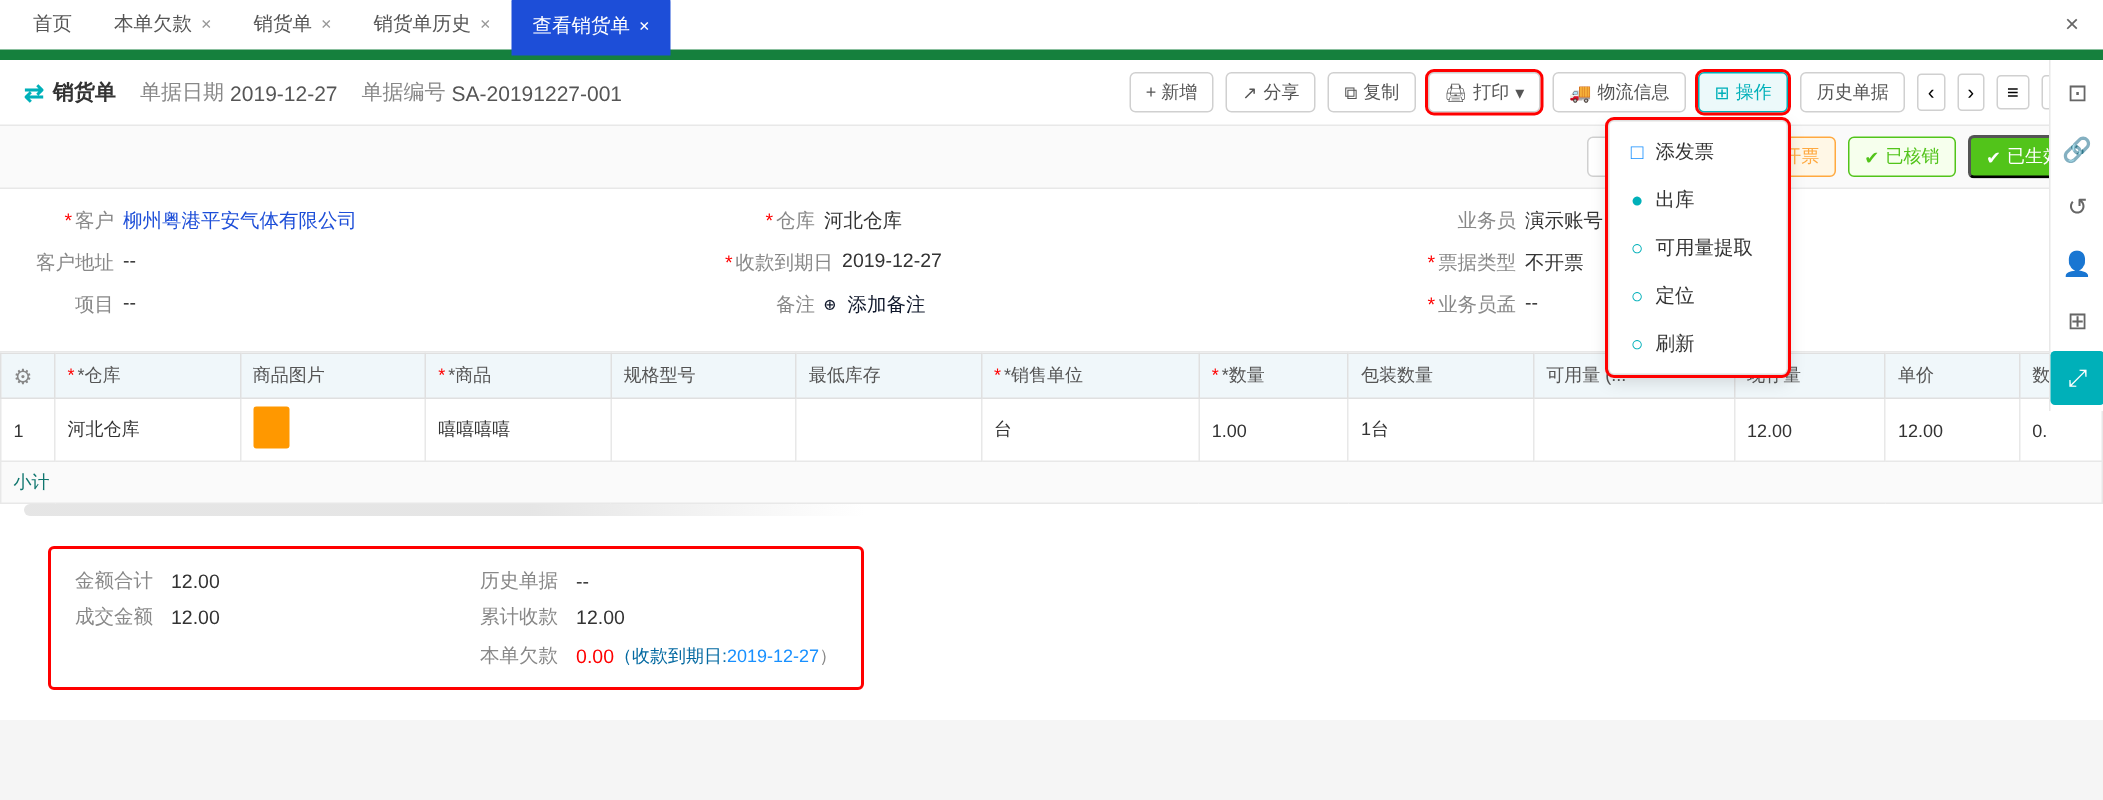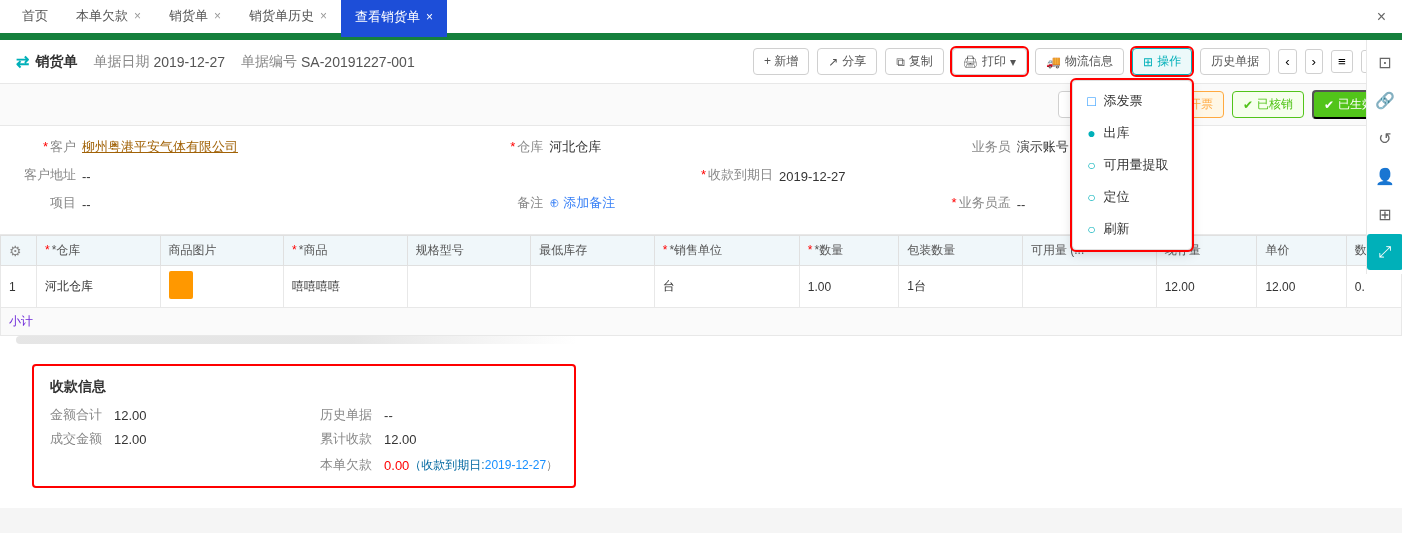--- a/index.html
+++ b/index.html
@@ -72,39 +72,39 @@
       display: flex; align-items: center; gap: 4px;
       padding: 4px 10px; border: 1px solid #d0d0d0; border-radius: 4px;
       background: #fff; cursor: pointer; font-size: 12px; color: #555;
     }
     .btn-check { background: #ecfdf5; border-color: #52c41a; color: #52c41a; }
     .btn-open { background: #fff7e6; border-color: #ffa940; color: #ffa940; }
 
     
     .form-section { padding: 12px 16px; border-bottom: 1px solid #e8e8e8; }
     .form-row { display: flex; align-items: center; gap: 0; margin-bottom: 10px; }
-    .form-field { display: flex; align-items: flex-end; gap: 6px; flex: 1; min-width: 0; }
+    .form-field { display: flex; align-items: flex-start; gap: 6px; flex: 1; min-width: 0; }
     .form-label { color: #888; white-space: nowrap; font-size: 13px; min-width: 60px; text-align: right; }
     .form-label.required::before { content: '*'; color: red; margin-right: 2px; }
     .form-value { color: #333; font-size: 13px; }
-    .form-value.link { color: #a16207; cursor: pointer; text-decoration: underline; }
+    .form-value.link { color: #1d4ed8; cursor: pointer; }
     .field-sep { width: 32px; }
 
     
     .table-section { padding: 0; }
     .data-table { width: 100%; border-collapse: collapse; font-size: 12px; }
     .data-table th {
       background: #f0f7fa; border: 1px solid #e0e0e0;
       padding: 6px 8px; text-align: left; color: #555; font-weight: normal; white-space: nowrap;
     }
     .data-table td {
       border: 1px solid #e8e8e8; padding: 5px 8px; color: #333; white-space: nowrap;
     }
     .data-table tr.data-row td { background: #fff; }
-    .data-table tr.subtotal-row td { background: #fafafa; color: #6d28d9; }
+    .data-table tr.subtotal-row td { background: #fafafa; color: #0f766e; }
     .col-settings { width: 36px; text-align: center; }
     .th-required::before { content: '*'; color: red; margin-right: 2px; }
     .settings-icon { cursor: pointer; color: #888; font-size: 14px; }
     .product-img { width: 24px; height: 28px; background: #ff9800; border-radius: 2px; display: inline-block; }
 
     
     .payment-section {
       margin: 12px 16px; border: 2px solid red; border-radius: 4px;
       padding: 12px 16px; display: inline-block; min-width: 500px; background: #fff;
     }
@@ -296,31 +296,35 @@
       <div class="form-field">
         <span class="form-label">客户地址</span>
         <span class="form-value">--</span>
       </div>
       <div class="field-sep"></div>
       <div class="form-field">
         <span class="form-label required">收款到期日</span>
         <span class="form-value">2019-12-27</span>
       </div>
       <div class="field-sep"></div>
+      <div class="form-field">
+        <span class="form-label required">票据类型</span>
+        <span class="form-value">不开票</span>
+      </div>
     </div>
     <div class="form-row">
       <div class="form-field">
         <span class="form-label">项目</span>
         <span class="form-value">--</span>
       </div>
       <div class="field-sep"></div>
       <div class="form-field">
         <span class="form-label">备注</span>
         <span class="form-value" style="color:#888;">
-          <span style="color:#3b82f6; cursor:pointer;">⊕ <span>添加备注</span></span>
+          <span style="color:#0f172a; cursor:pointer;font-family:Liberation Mono, monospace;">⊕ <span>添加备注</span></span>
         </span>
       </div>
       <div class="field-sep"></div>
       <div class="form-field">
         <span class="form-label required">业务员孟</span>
         <span class="form-value">--</span>
       </div>
     </div>
   </div>
 
@@ -368,21 +372,20 @@
             <span>小计</span>
           </td>
         </tr>
       </tbody>
     </table>
     <div class="scroll-bar-hint"></div>
   </div>
 
   <div style="padding: 8px 16px;">
     <div class="payment-section">
-      <div class="payment-title">收款信息</div>
       <div class="payment-grid">
         <div class="payment-row">
           <span class="payment-label">金额合计</span>
           <span class="payment-value">12.00</span>
         </div>
         <div class="payment-row">
           <span class="payment-label">历史单据</span>
           <span class="payment-value">--</span>
         </div>
         <div class="payment-row">

